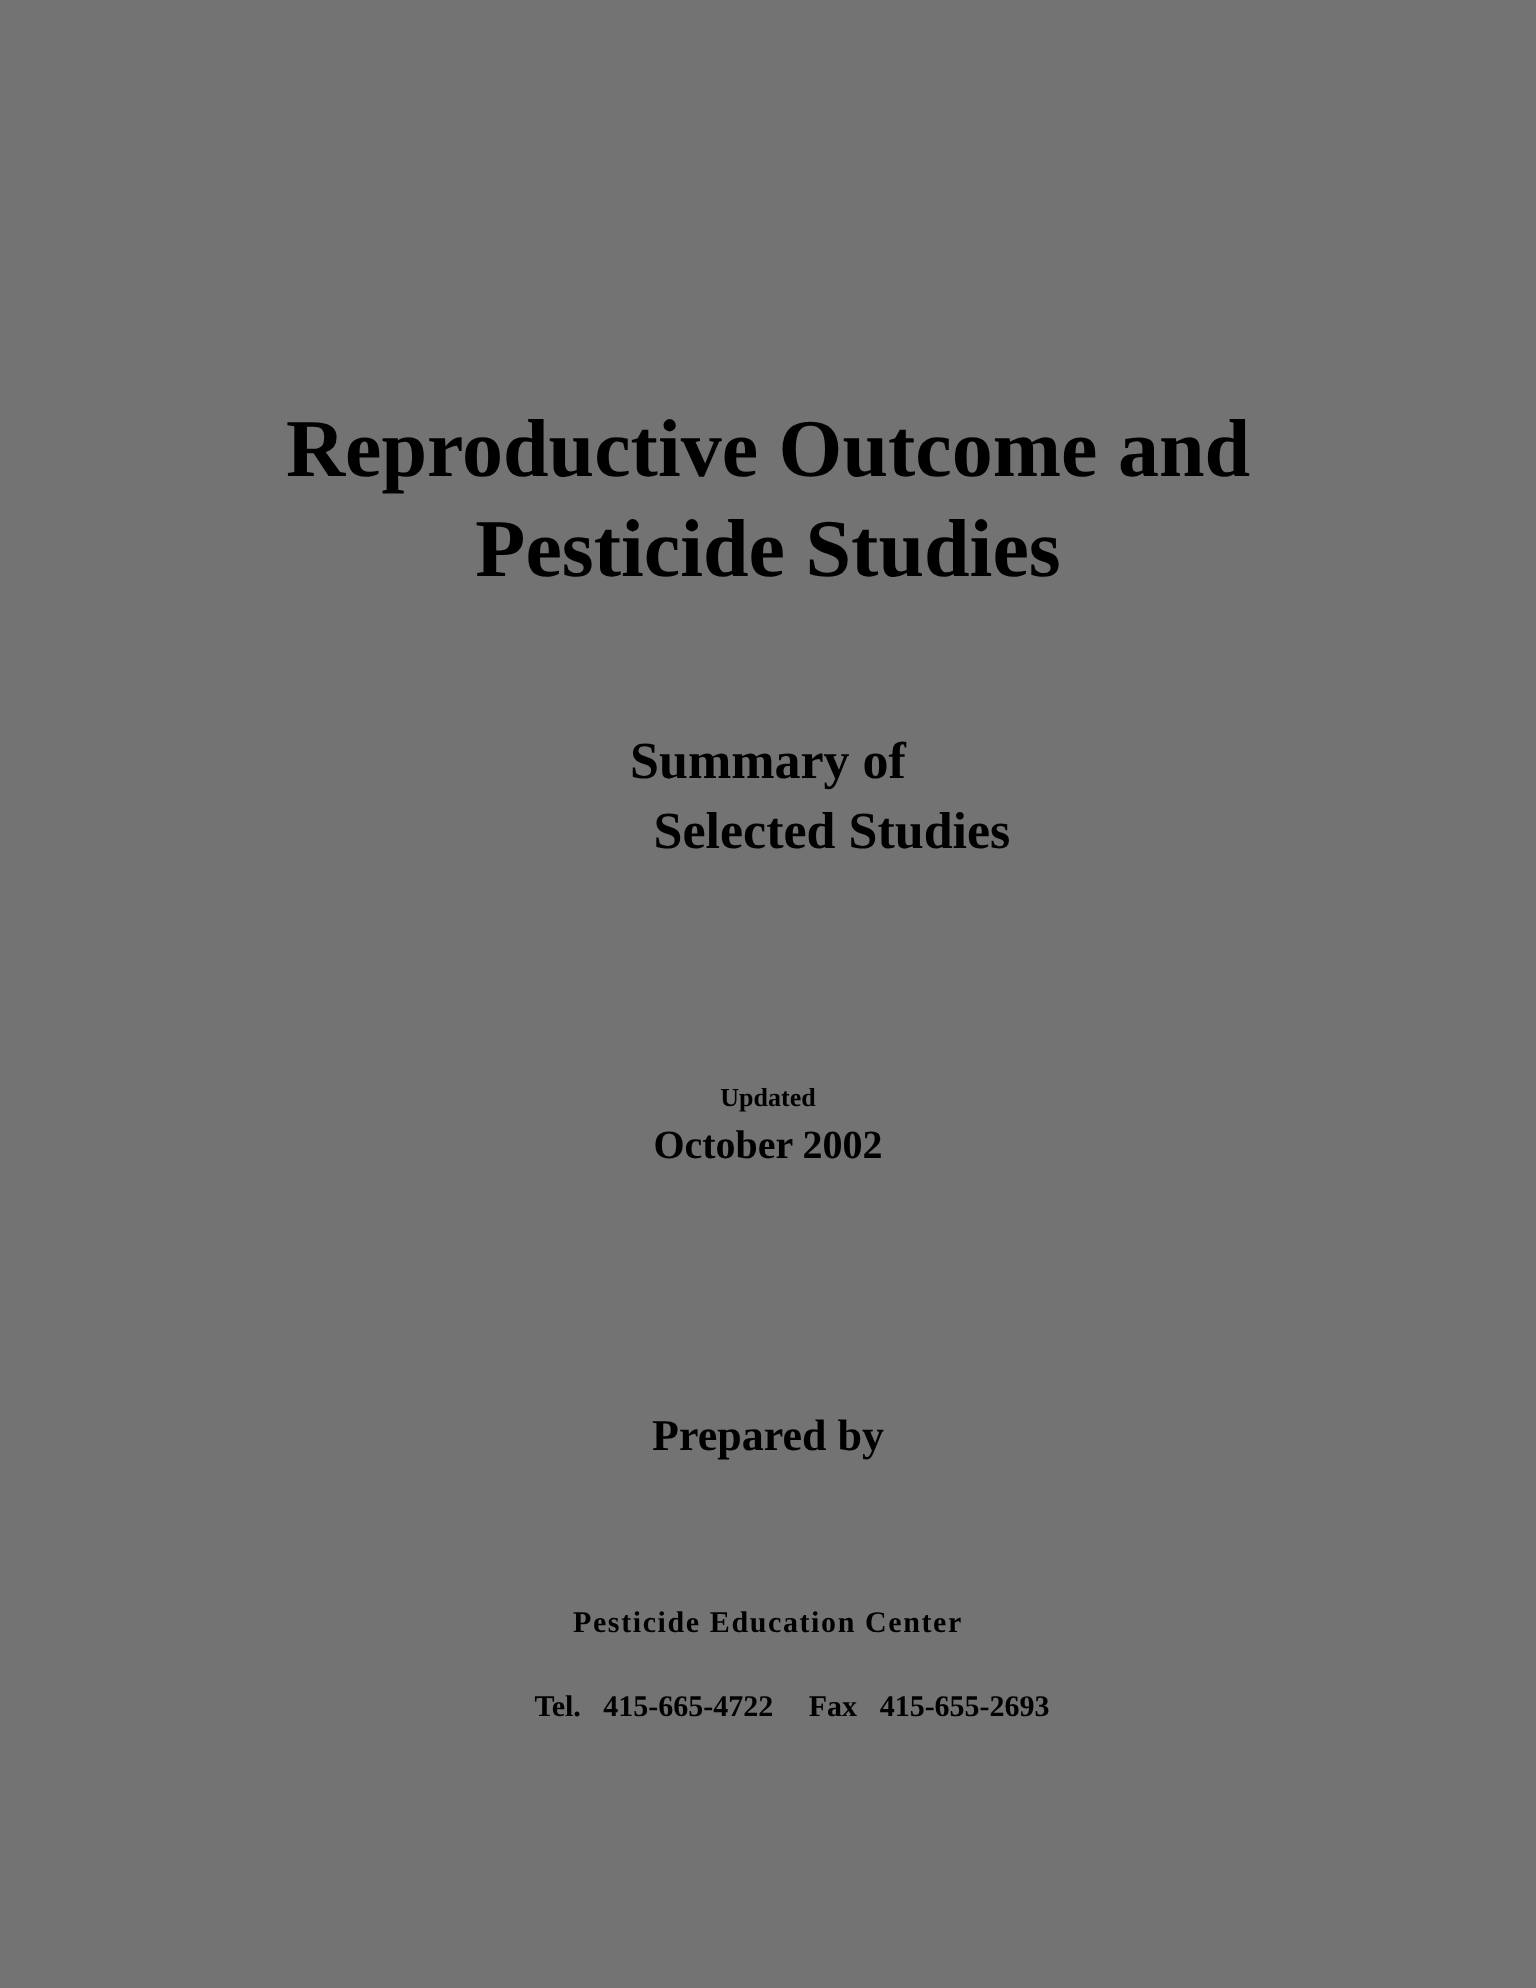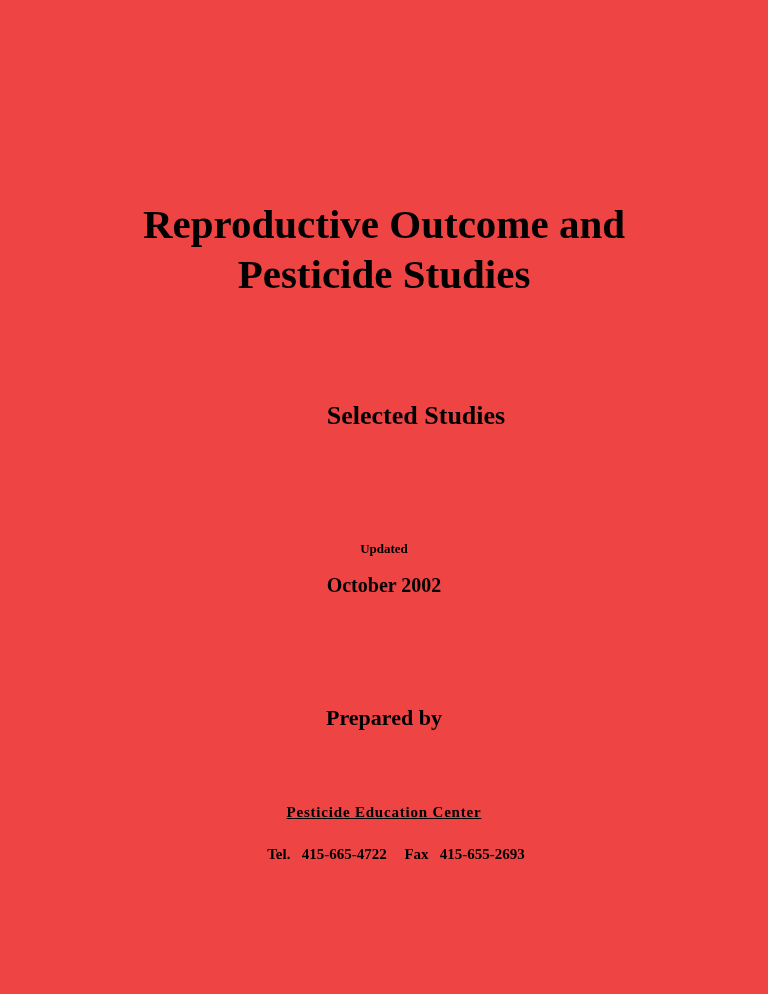--- a/index.html
+++ b/index.html
@@ -13,21 +13,21 @@
       position: relative;
       overflow: hidden;
       font-family: "Liberation Serif", "DejaVu Serif", serif;
       color: #000000;
     }
     .page {
       position: absolute;
       left: 0; top: 0;
       width: 768px;
       height: 994px;
-      background: #ef4444;
+      background: #737373;
     }
     .line {
       position: absolute;
       left: 0;
       width: 768px;
       text-align: center;
       font-weight: bold;
       white-space: nowrap;
     }
     .title {
@@ -38,46 +38,45 @@
       font-size: 26px;
       line-height: 32px;
     }
     .updated-label {
       font-size: 13px;
       line-height: 16px;
     }
     .date {
       font-size: 20px;
       line-height: 24px;
-      margin-top: 12px;
     }
     .prepared {
       font-size: 22px;
       line-height: 28px;
     }
     .org-name {
       font-size: 15px;
       line-height: 18px;
       letter-spacing: 0.8px;
-      text-decoration: underline;
     }
     .contact {
       font-size: 15px;
       line-height: 20px;
     }
     .gap { display: inline-block; width: 20px; }
   </style>
 </head>
 <body>
 
 <div class="page">
 
   <div class="line title" style="top:200px;">Reproductive Outcome and</div>
   <div class="line title" style="top:250px;">Pesticide Studies</div>
 
+  <div class="line subtitle" style="top:365px;">Summary of</div>
   <div class="line subtitle" style="top:400px;margin-left:32px;">Selected Studies</div>
 
   <div class="line updated-label" style="top:541px;">Updated</div>
   <div class="line date" style="top:561px;">October 2002</div>
 
   <div class="line prepared" style="top:704px;">Prepared by</div>
 
   <div class="line org-name" style="top:803px;">Pesticide Education Center</div>
 
   <div class="line contact" style="top:844px;padding-left:12px;">

